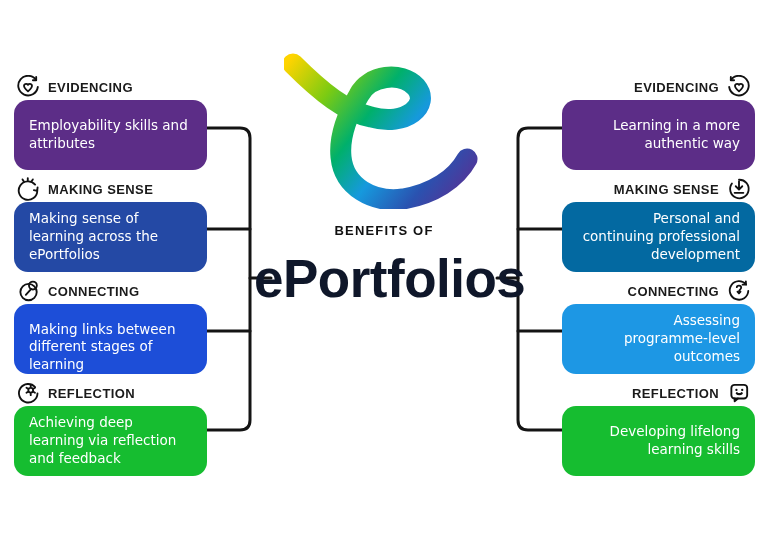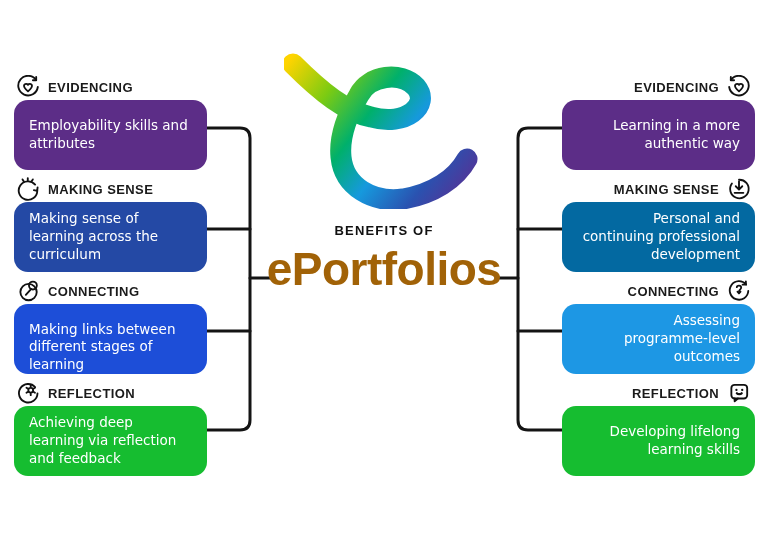--- a/index.html
+++ b/index.html
@@ -30,21 +30,21 @@
     color:#ffffff;font-family:"DejaVu Sans","Liberation Sans",sans-serif;
     font-size:13.5px;line-height:1.32;
   }
   .item.left .box{justify-content:flex-start;text-align:left;padding:0 16px 0 15px;}
   .item.right .box{justify-content:flex-end;text-align:right;padding:0 15px 0 16px;}
   .box span{display:block;max-width:170px;}
 
   .center{position:absolute;left:254px;top:47px;width:260px;text-align:center;}
   .logo{display:block;margin:0 auto;width:200px;height:162px;}
   .kicker{margin-top:14px;font-weight:700;font-size:13px;letter-spacing:1.2px;color:#111;}
-  .title{margin-top:4px;font-weight:800;font-size:46px;letter-spacing:-0.5px;color:#a16207;}
+  .title{margin-top:10px;font-weight:800;font-size:53px;letter-spacing:-0.5px;color:#0f172a;}
 </style>
 </head>
 <body>
 
 <div class="canvas">
 
   <svg class="connectors" viewBox="0 0 768 533">
     <g stroke="#141414">
       <path d="M206 128 H240 Q250 128 250 138 V420 Q250 430 240 430 H206"></path>
       <path d="M206 229 H250"></path>
@@ -102,21 +102,21 @@
       <span class="icon">
         <svg viewBox="0 0 22 22">
             <path d="M17.5 7 A8.5 8.5 0 1 0 19.5 12.5"></path>
             <path d="M19.8 9.6 L19.4 12.7 L16.4 12"></path>
           <path d="M7.2 4.2 L6 2.2 M10.8 3.2 L10.8 1 M14.2 4.2 L15.4 2.2"></path>
           </svg>
       </span>
       <span>MAKING SENSE</span>
     </div>
     <div class="box" style="background-color: rgb(36, 73, 165);">
-      <span>Making sense of learning across the curriculum</span>
+      <span>Making sense of learning across the ePortfolios</span>
     </div>
   </div>
 
   <div class="item left" style="top:278px">
     <div class="heading">
       <span class="icon">
         <svg viewBox="0 0 22 22">
             <circle cx="11.5" cy="12" r="7.5"></circle>
             <circle cx="15.5" cy="6" r="3.6"></circle>
           <path d="M9 14.5 L13.8 9.2"></path>

